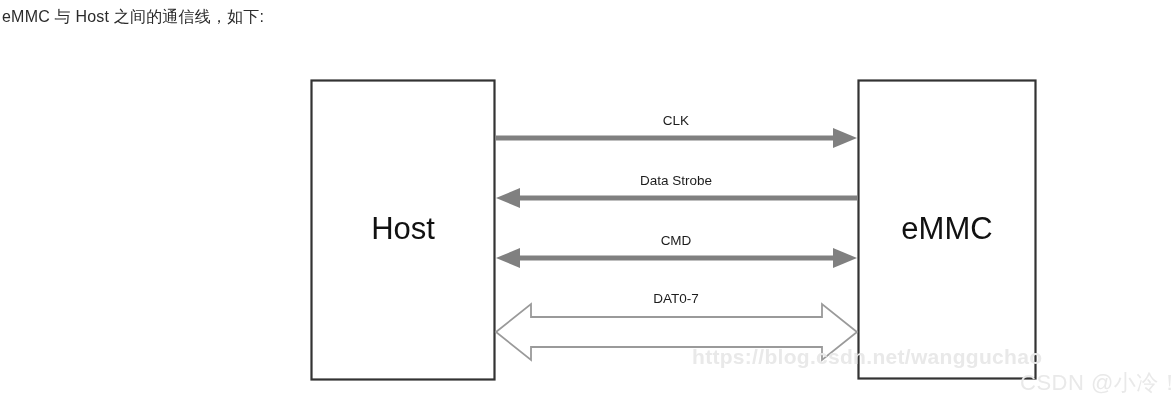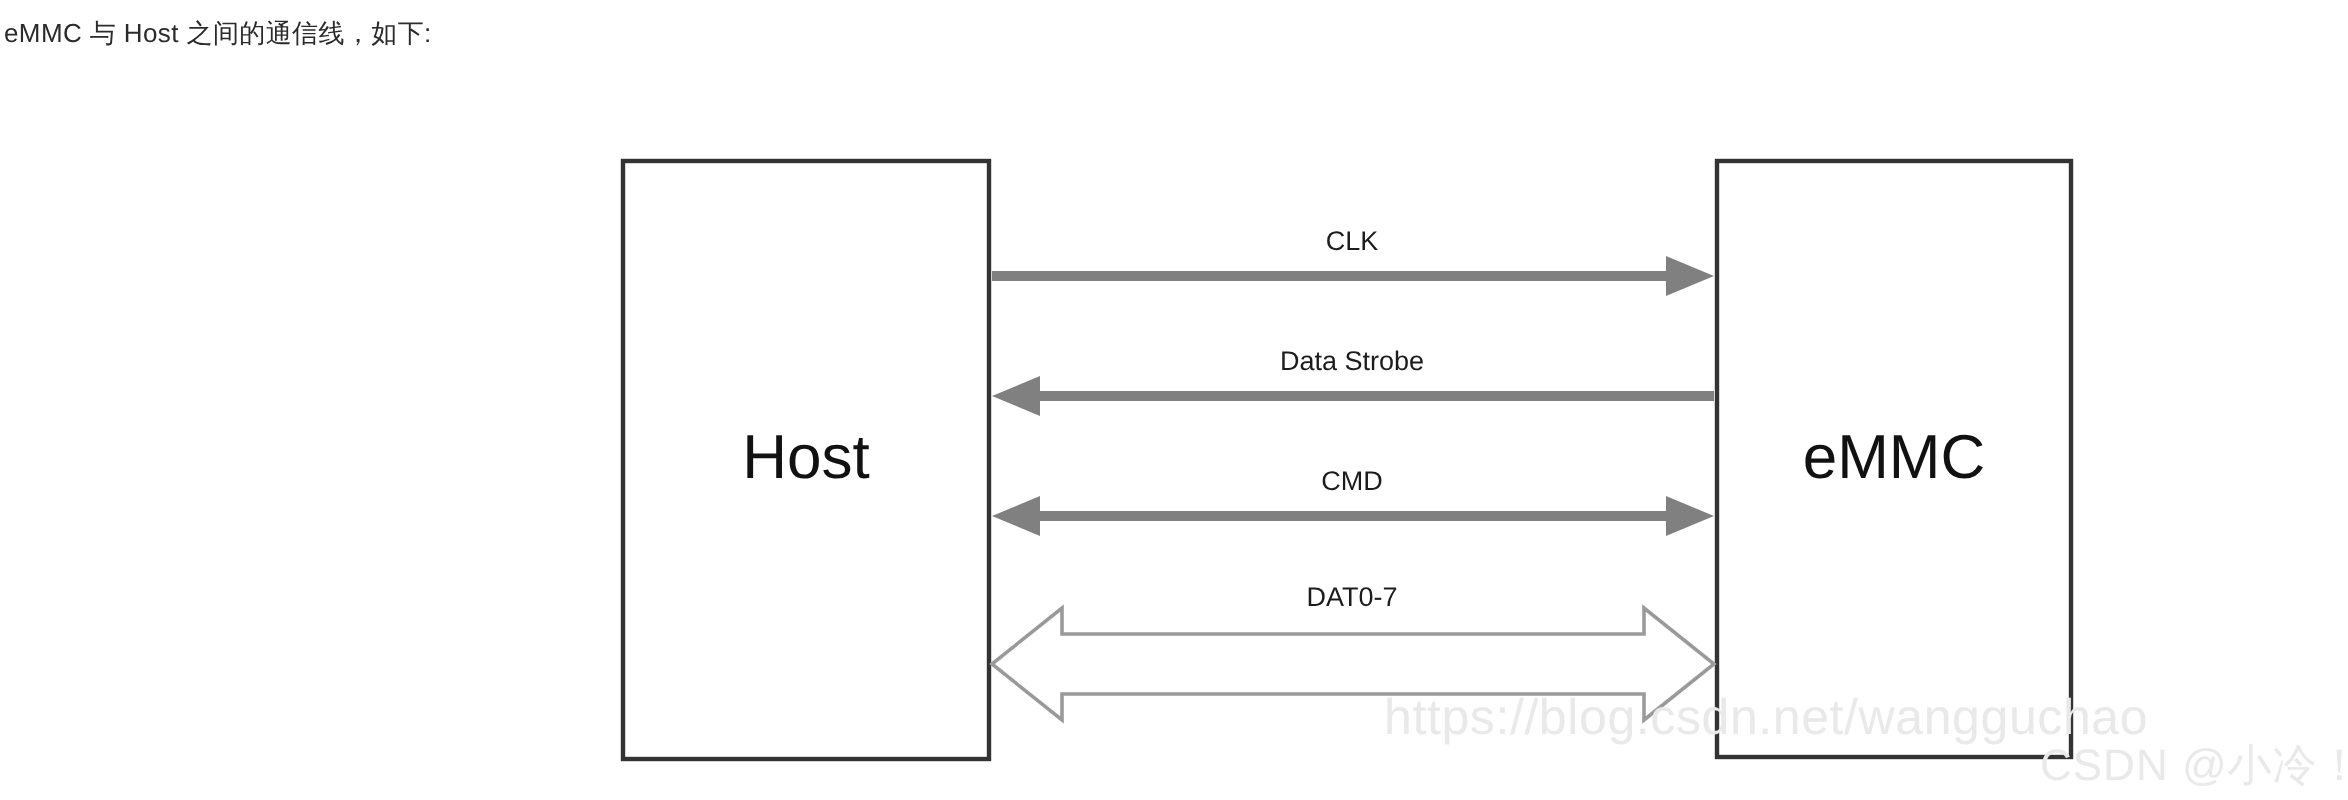--- a/index.html
+++ b/index.html
@@ -15,21 +15,21 @@
     overflow: hidden;
     font-family: "Liberation Sans", "DejaVu Sans", sans-serif;
     color: #1a1a1a;
   }
 
   
   #caption {
     position: absolute;
     left: 2px;
     top: 6px;
-    font-size: 13px;
+    font-size: 16px;
     line-height: 22px;
     letter-spacing: 0.2px;
     color: #2b2b2b;
     white-space: nowrap;
   }
 
   
   #diagram {
     position: absolute;
     left: 0;
@@ -62,22 +62,23 @@
     position: absolute;
     font-family: "Liberation Sans", "DejaVu Sans", sans-serif;
     color: #e9e9e9;
     white-space: nowrap;
     pointer-events: none;
     user-select: none;
   }
   #watermark-url {
     left: 692px;
     top: 345px;
-    font-size: 25px;
+    font-size: 21px;
     letter-spacing: 0.3px;
+    font-weight: bold;
   }
   #watermark-author {
     left: 1020px;
     top: 368px;
     font-size: 22px;
     letter-spacing: 0.5px;
   }
 </style>
 </head>
 <body>

